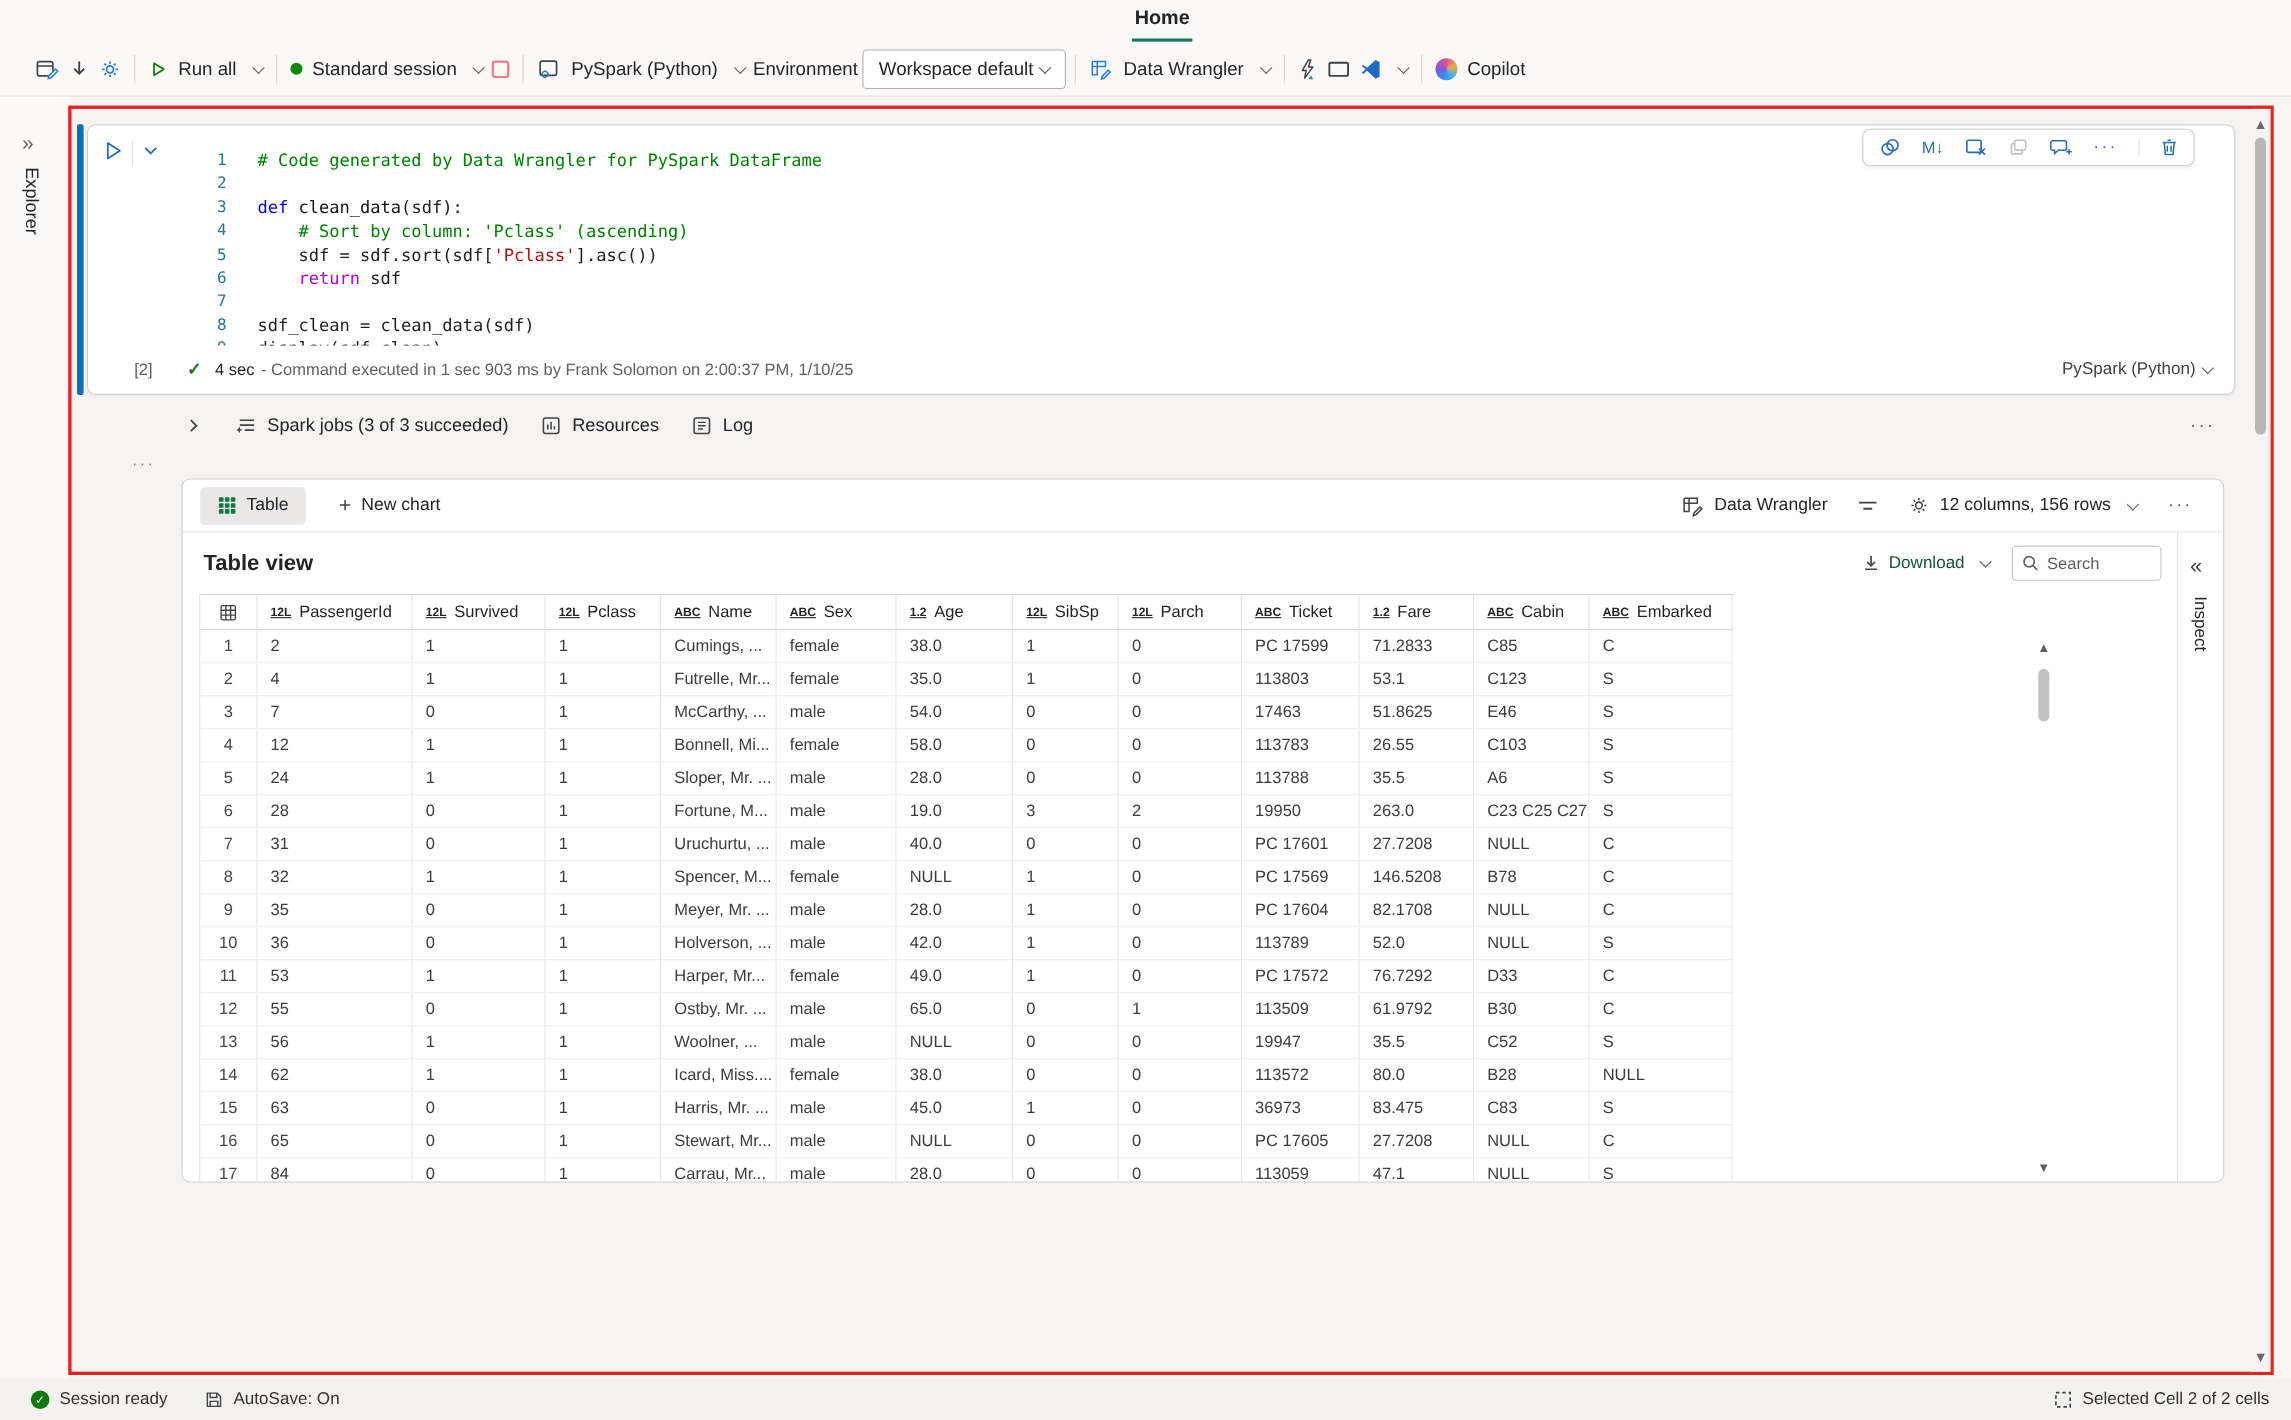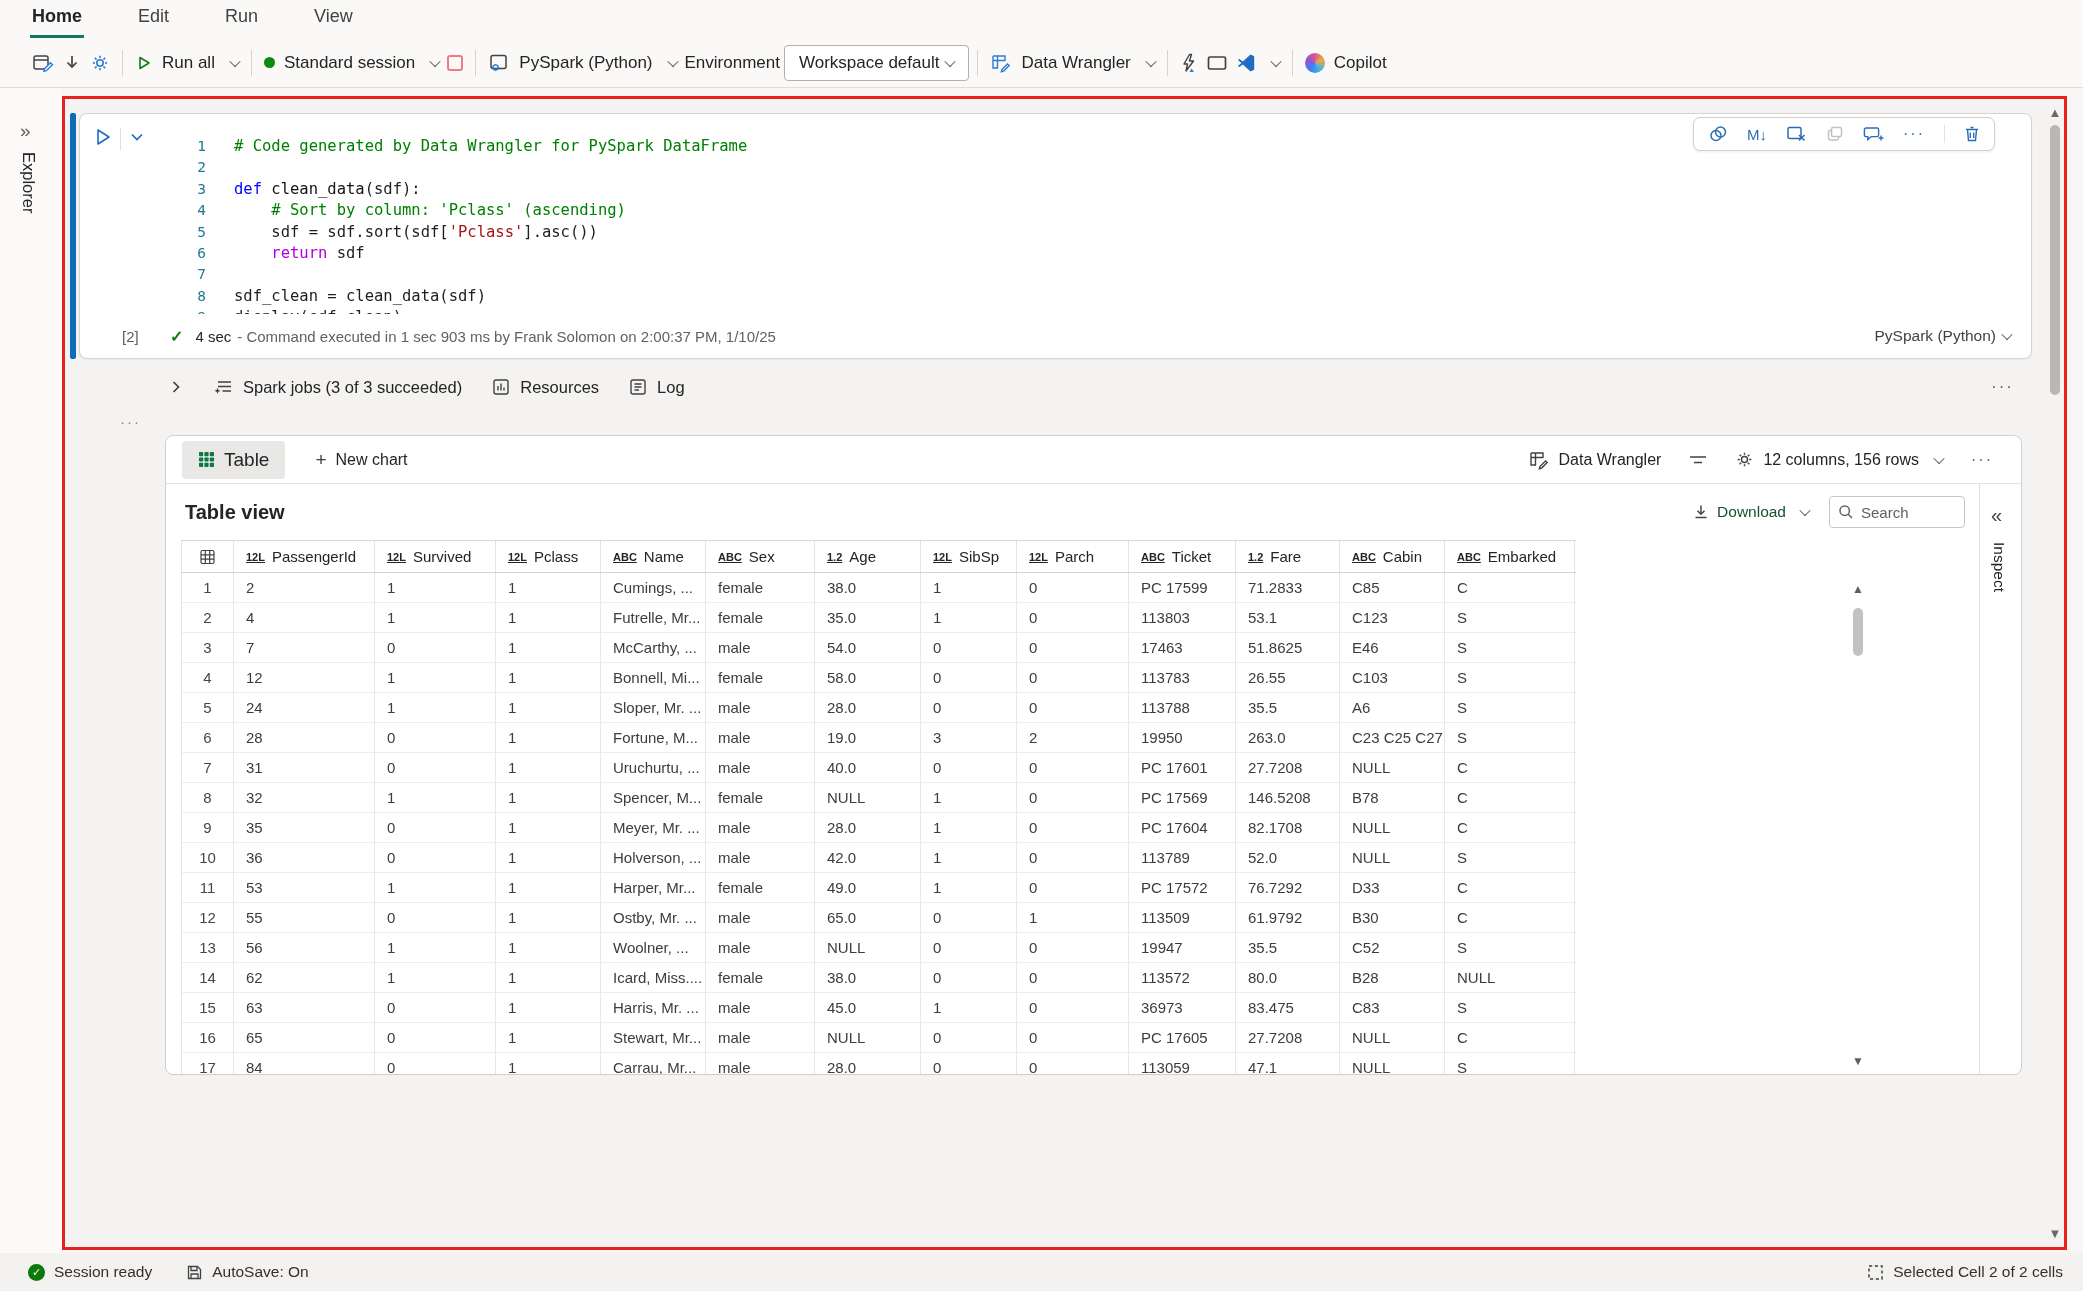--- a/index.html
+++ b/index.html
@@ -4,21 +4,21 @@
 <style>
   * { box-sizing: border-box; margin: 0; padding: 0; }
   html,body { background:#fff; }
   #app {
     position: relative; width: 2083px; height: 1291px;
     font-family: "Liberation Sans", sans-serif; color:#242424;
     background:#f7f6f5; overflow:hidden;
   }
   
   #menubar { position:absolute; top:0; left:0; right:0; height:38px;
-    background:#faf9f8; display:flex; align-items:center; padding-left:30px; gap:52px; }
+    background:#faf9f8; display:flex; align-items:center; padding-left:30px; gap:52px;flex-direction:column; }
   .menu-item { font-size:18px; color:#424242; padding:6px 2px 8px; border-bottom:3px solid transparent; cursor:default; }
   .menu-item.active { font-weight:bold; color:#242424; border-bottom-color:#117865; }
   
   #toolbar { position:absolute; top:38px; left:0; right:0; height:50px;
     background:#faf9f8; border-bottom:1px solid #e1dfdd;
     display:flex; align-items:center; padding:0 28px; font-size:17px; color:#242424; }
   .tb-divider { width:1px; height:26px; background:#d6d4d2; margin:0 8px; }
   .tb-btn { display:flex; align-items:center; gap:9px; padding:4px 4px; }
   .chev { display:inline-block; width:8px; height:8px; border-right:1.7px solid #605e5c;
     border-bottom:1.7px solid #605e5c; transform:rotate(45deg) translate(-1px,-1px); margin-left:7px; }
@@ -64,21 +64,21 @@
   #jobs-row { position:absolute; left:0; right:0; top:272px; height:32px; display:flex; align-items:center;
     padding-left:104px; font-size:16.5px; color:#242424; }
   .jobs-item { display:flex; align-items:center; gap:10px; margin-right:30px; }
   #jobs-dots { margin-left:auto; padding-right:50px; color:#605e5c; font-size:17px; letter-spacing:2px; }
   #left-dots { position:absolute; left:55px; top:314px; color:#8a8886; font-size:15px; letter-spacing:2px; }
   
   #output-card { position:absolute; left:100px; top:336px; width:1857px; height:640px;
     background:#fff; border:1px solid #d1cfcd; border-radius:8px; overflow:hidden; }
   #output-tabbar { height:48px; display:flex; align-items:center; padding:0 16px; border-bottom:1px solid #e5e3e1; }
   #table-chip { display:flex; align-items:center; gap:9px; background:#e9e8e6; border-radius:4px;
-    padding:8px 16px; font-size:19px; color:#242424; }
+    padding:8px 16px; font-size:16px; color:#242424; }
   #new-chart { display:flex; align-items:center; gap:9px; margin-left:30px; font-size:16px; color:#242424; }
   .plus-glyph { font-size:19px; color:#424242; line-height:1; }
   #output-tab-right { margin-left:auto; display:flex; align-items:center; gap:24px; padding-right:12px; font-size:16px; }
   #output-body { display:flex; height:592px; }
   #output-main { flex:1 1 auto; position:relative; }
   #heading-row { height:56px; display:flex; align-items:center; padding:0 14px 0 19px; }
   #table-view-title { font-size:20px; font-weight:bold; color:#242424; }
   #heading-right { margin-left:auto; display:flex; align-items:center; gap:20px; }
   .download-group { display:flex; align-items:center; gap:8px; font-size:15.5px; color:#14532d; }
   #search-box { width:136px; height:32px; border:1px solid #c8c6c4; border-radius:4px; background:#fff;

